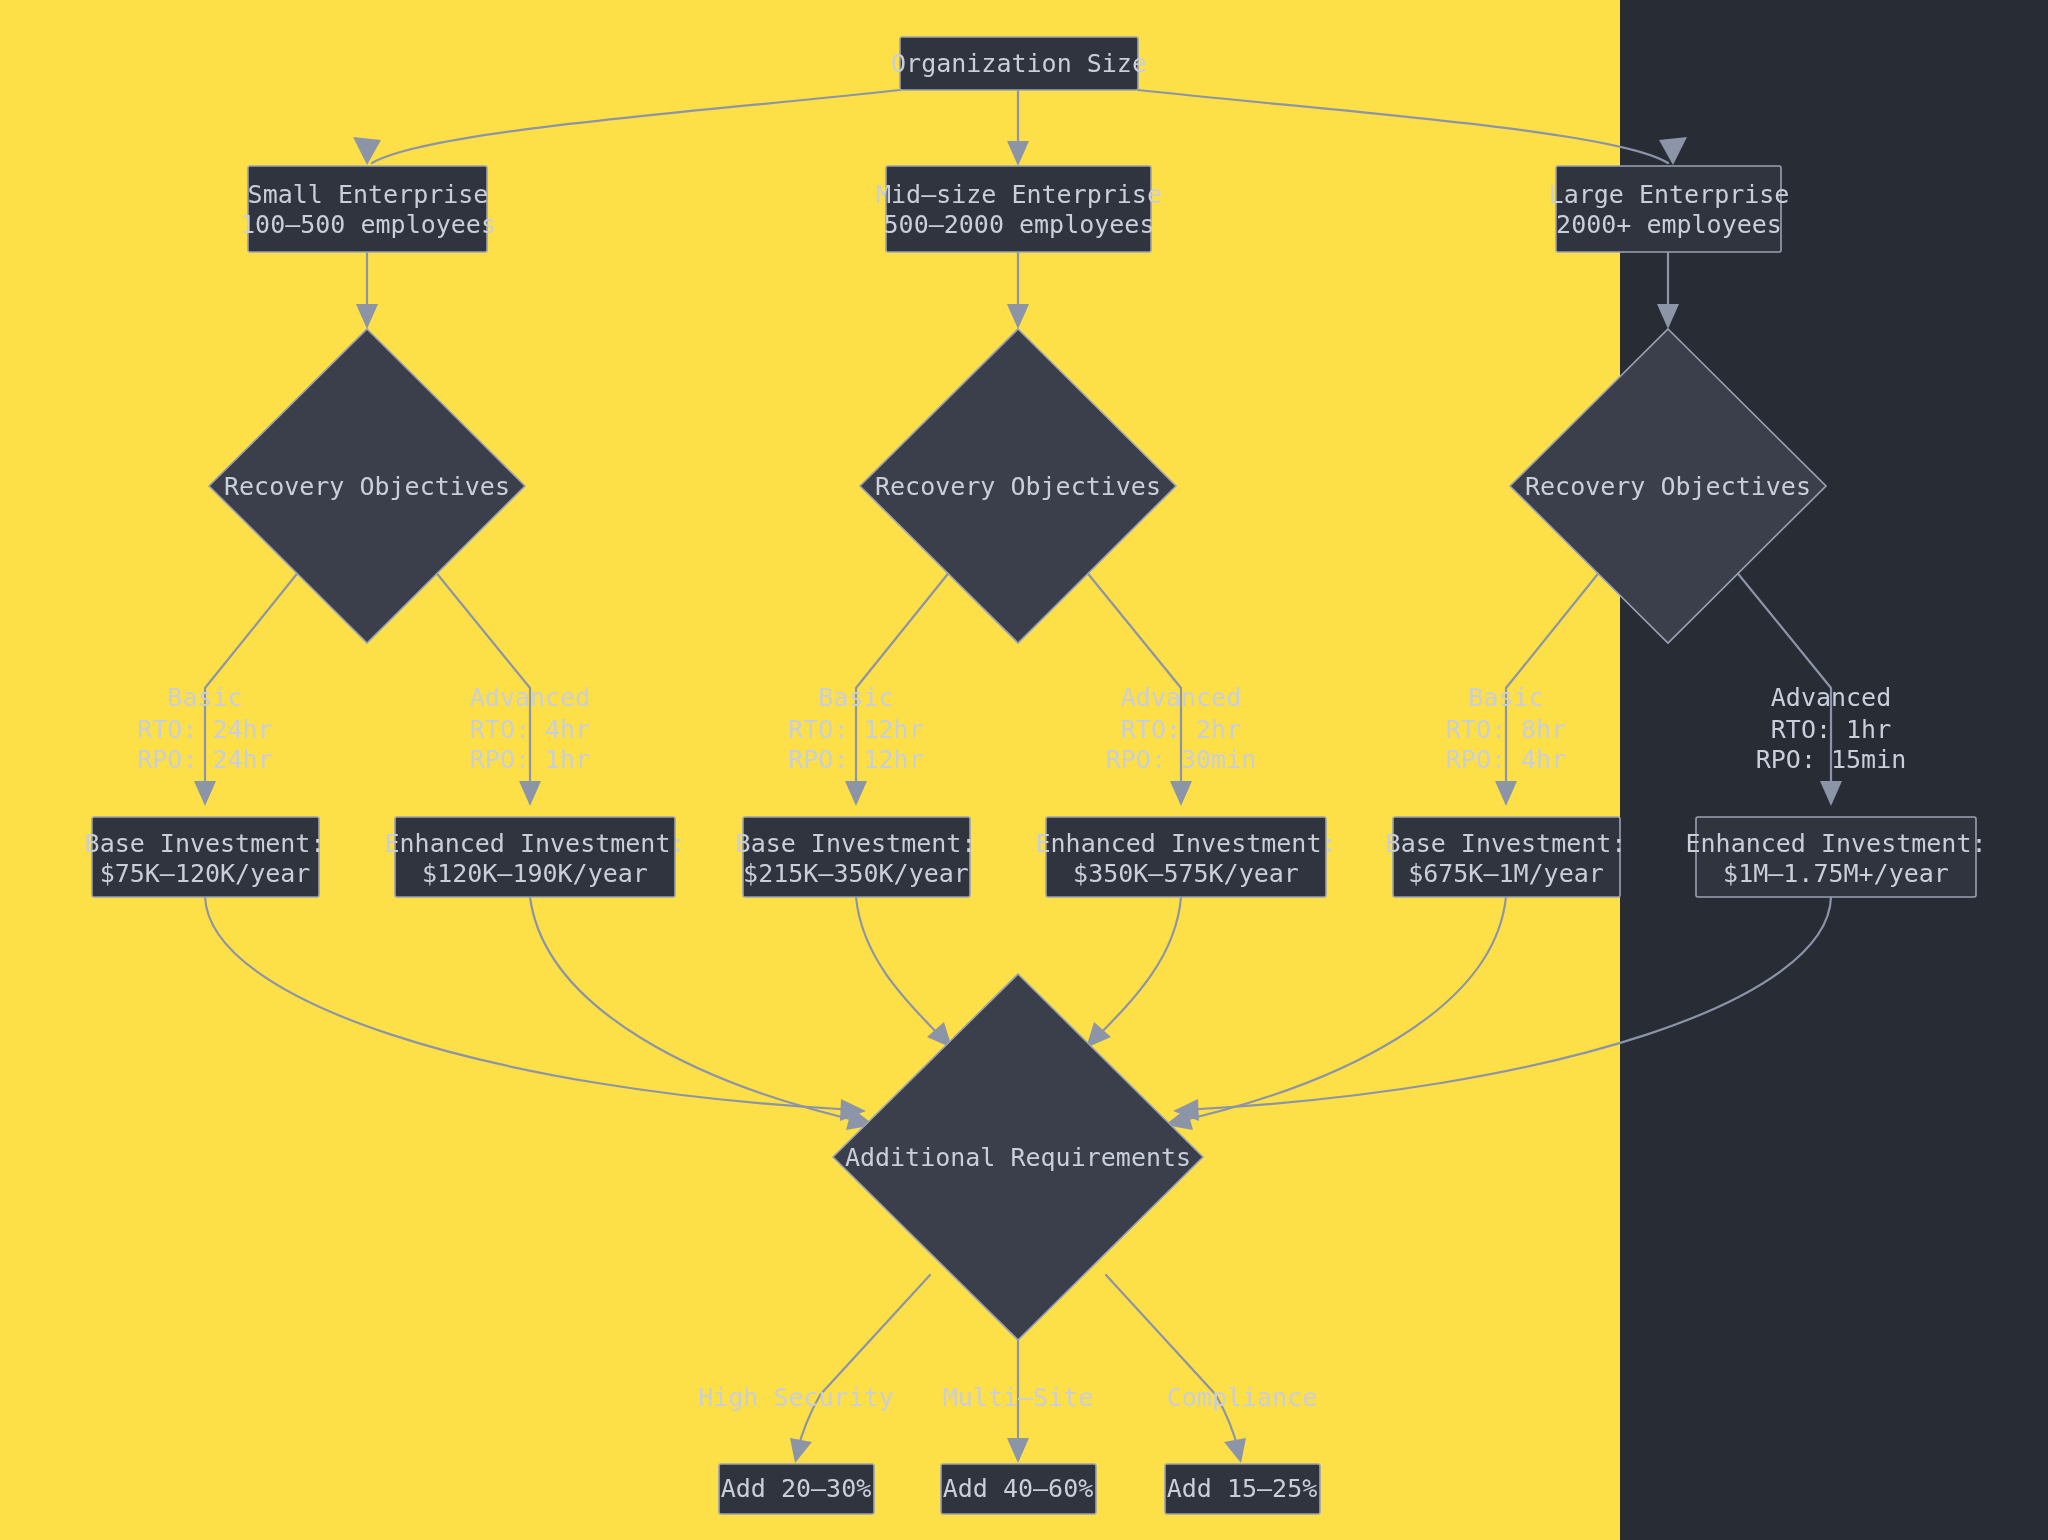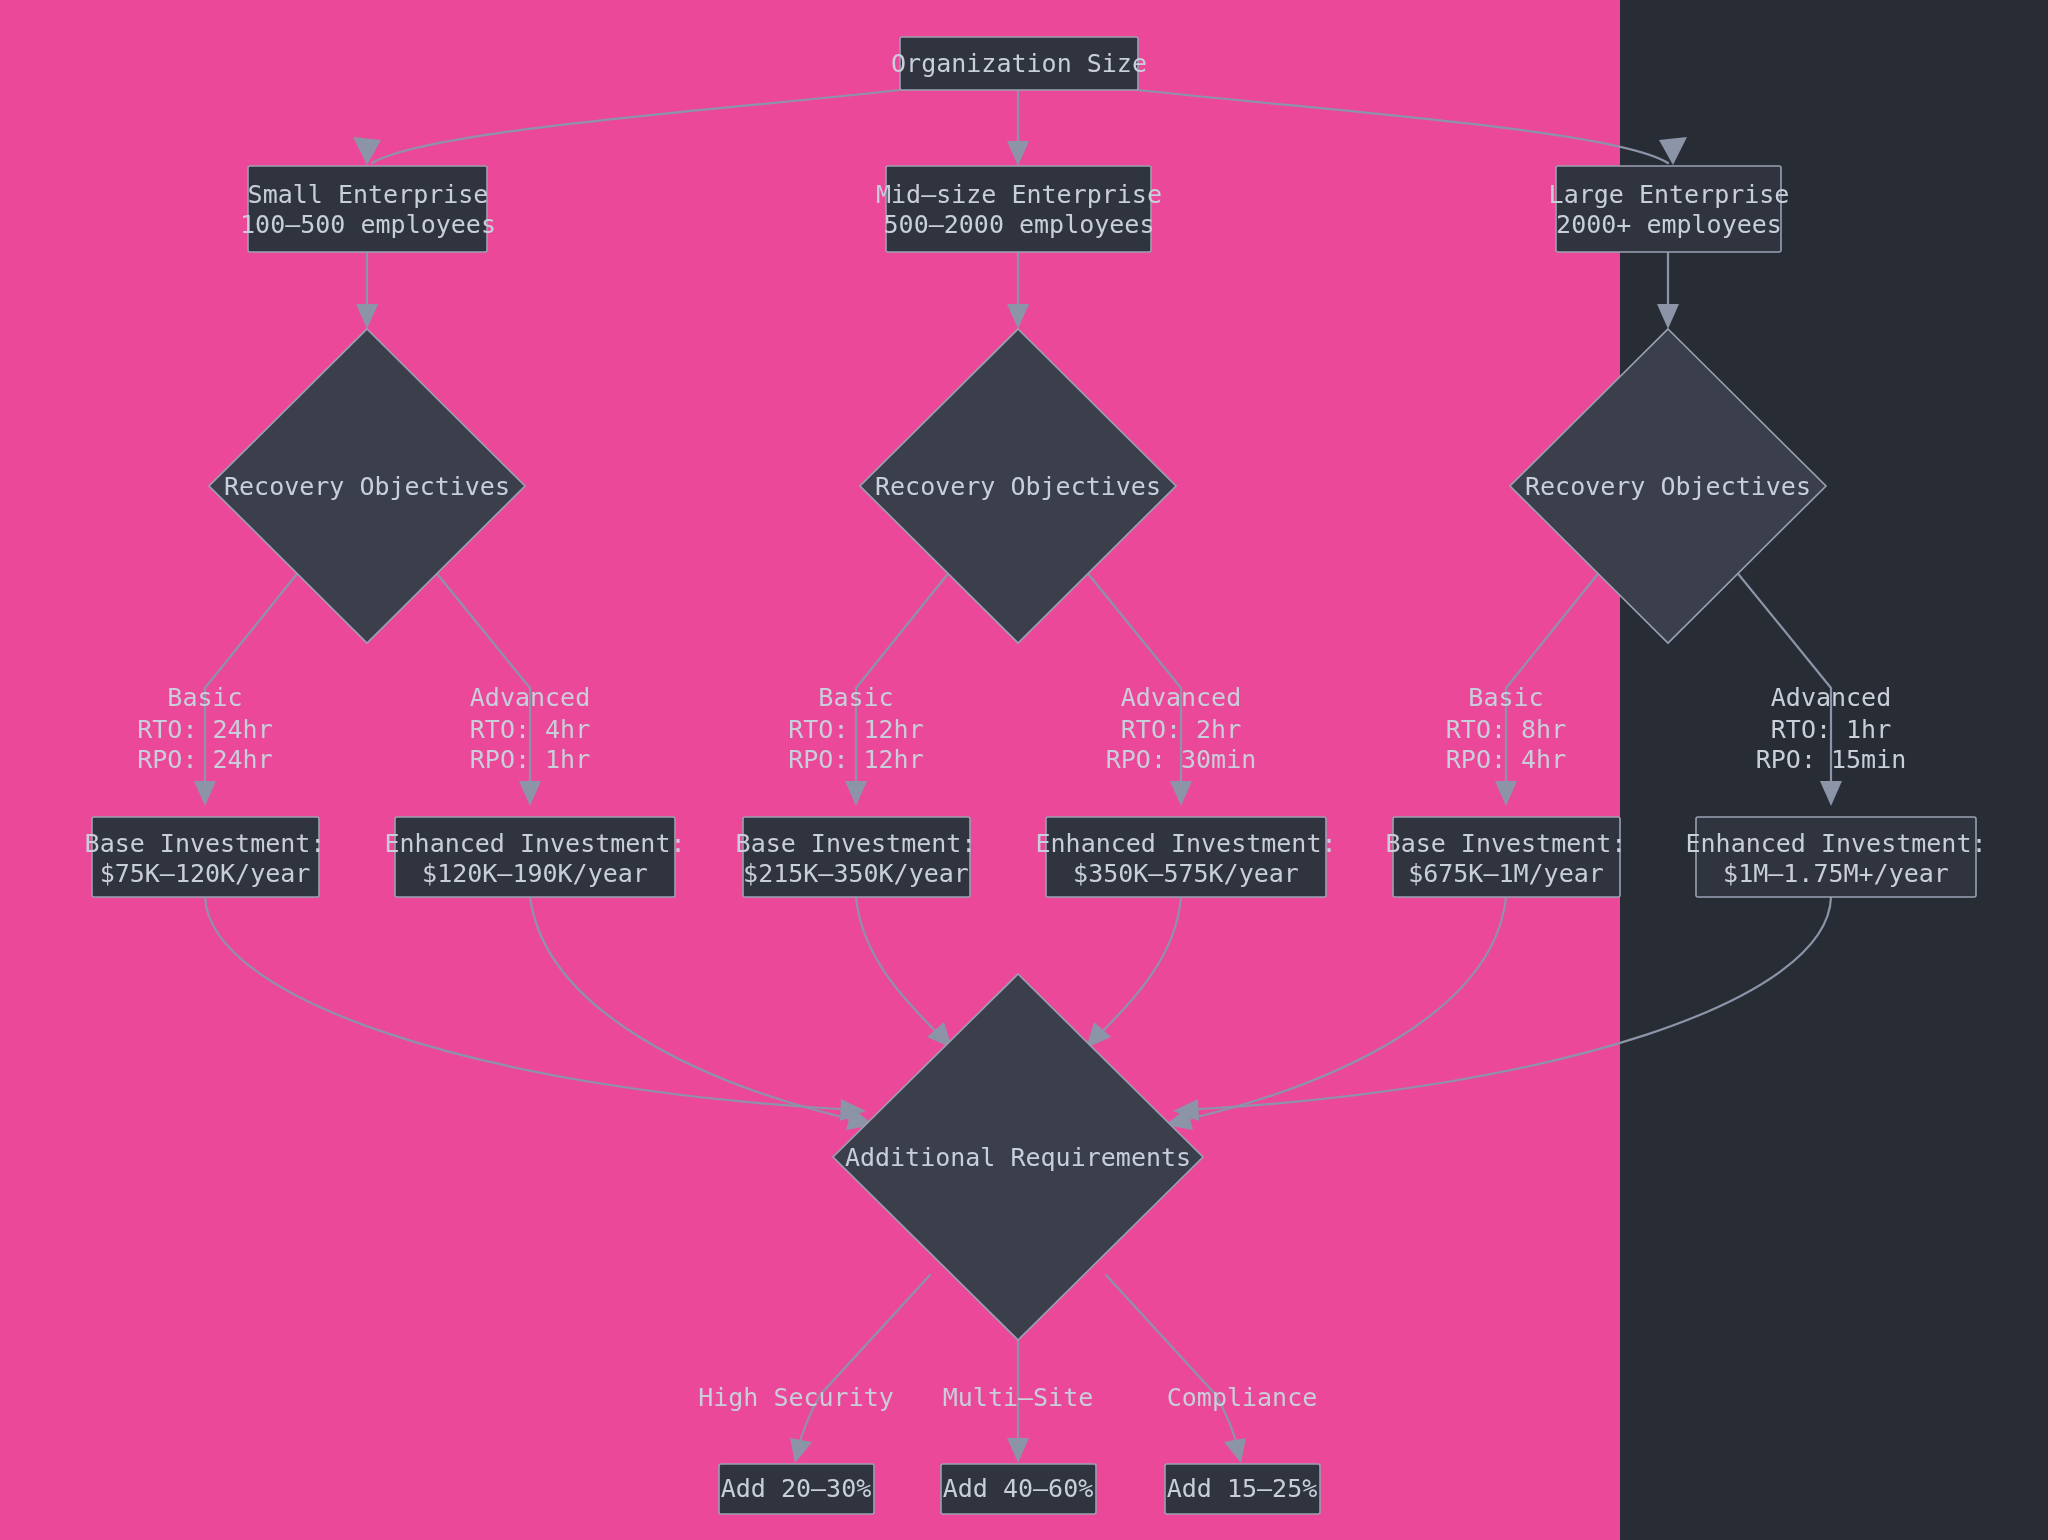--- a/index.html
+++ b/index.html
@@ -11,21 +11,21 @@
   body {
     width: 2048px;
     height: 1540px;
     overflow: hidden;
     font-family: "DejaVu Sans Mono", "Liberation Mono", monospace;
   }
   #flow-root {
     position: relative;
     width: 1620px;
     height: 1540px;
-    background: #ec4899;
+    background: #fde047;
   }
   svg#flow-svg {
     display: block;
     width: 2048px;
     height: 1540px;
   }
   .node-box {
     fill: #30343e;
     stroke: #9aa1b2;
     stroke-width: 1.6;

